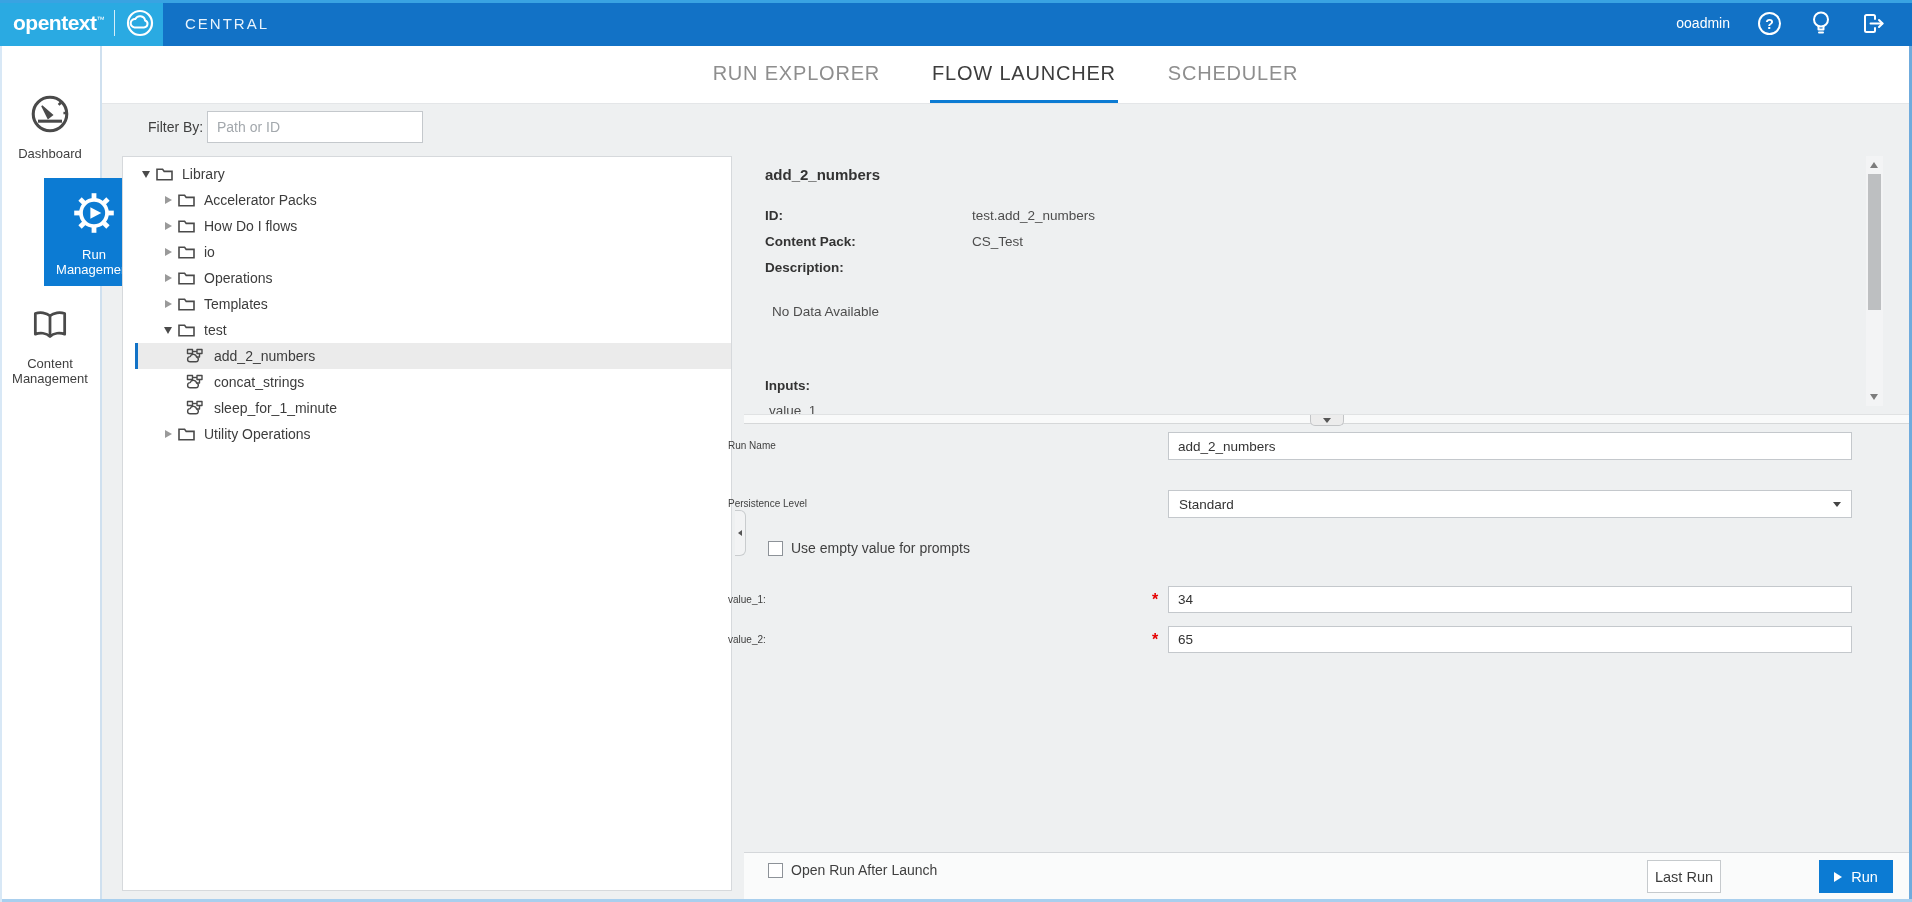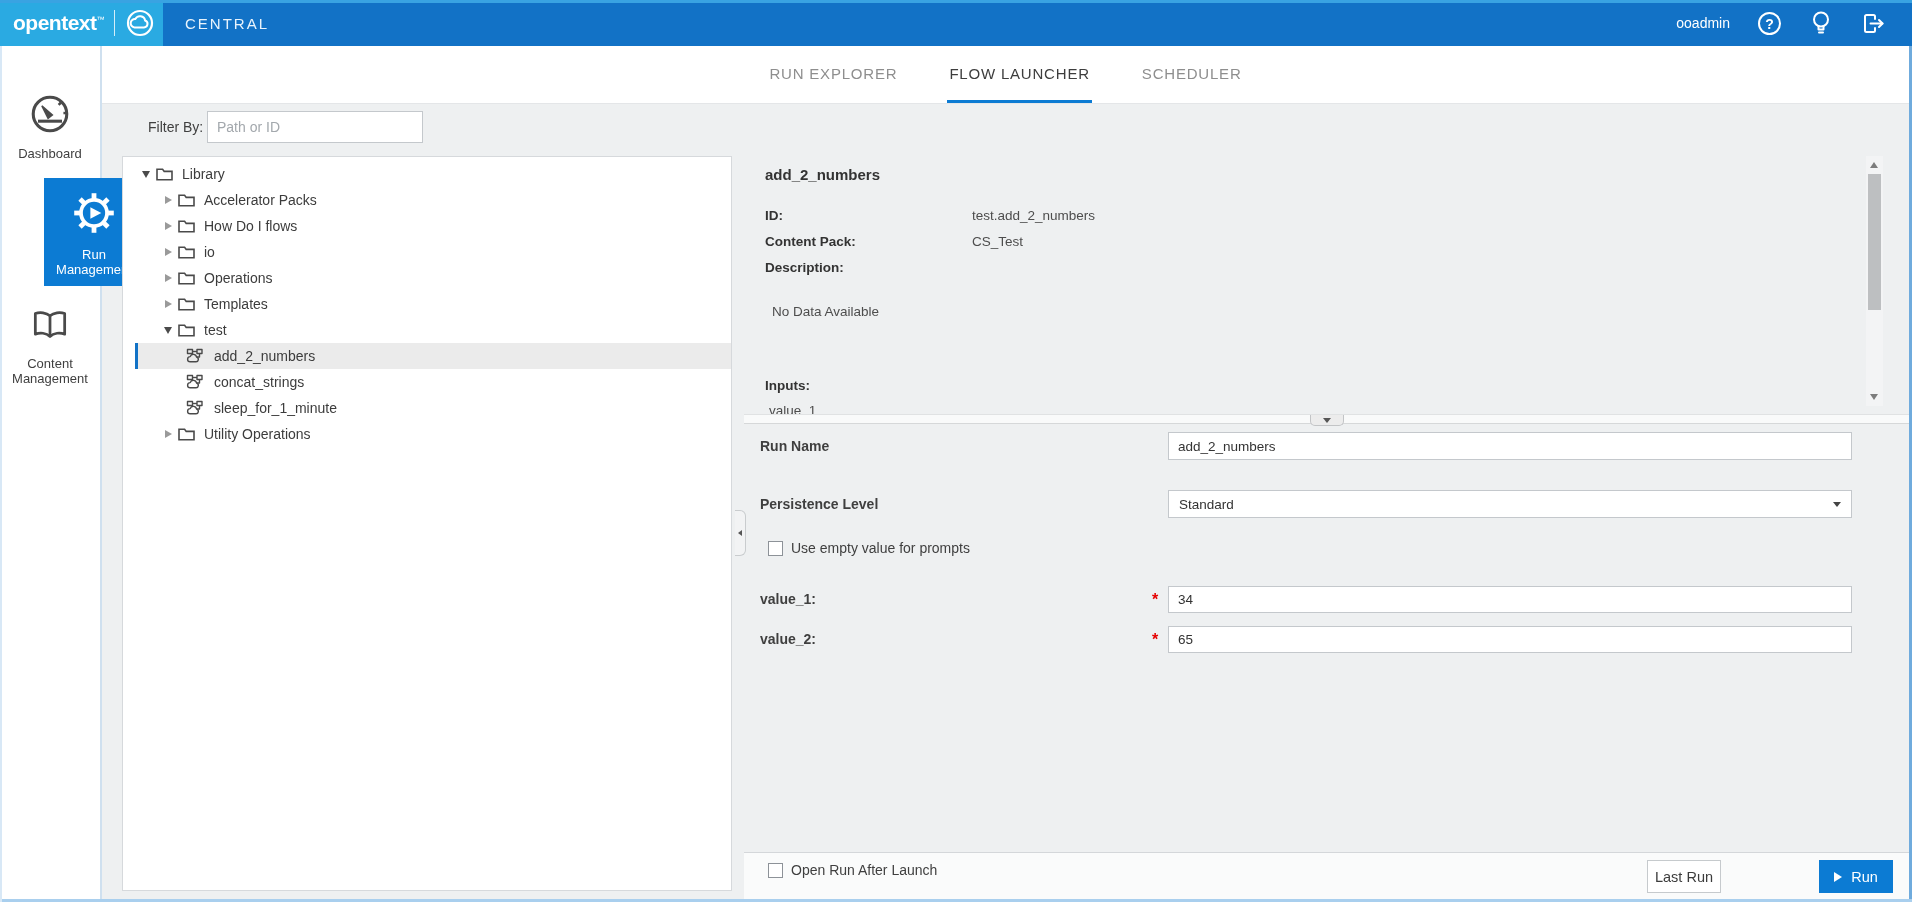--- a/index.html
+++ b/index.html
@@ -29,21 +29,21 @@
   .side-item svg { color:#4a4a4a; flex:0 0 auto; }
   .side-item.selected { background:#0c7bd3; color:#fff; }
   .side-item.selected svg { color:#fff; }
   #side-dashboard { margin-top:28px; height:104px; }
   #side-run { height:108px;margin-left:44px; }
   #side-content { height:112px; margin-top:2px; }
   #side-system { height:118px; }
 
   
   #tabstrip { position:absolute; left:102px; top:46px; width:1807px; height:58px; background:#fff; border-bottom:1px solid #e4e6e8; display:flex; justify-content:center; gap:48px; }
-  .tab { font-size:15px; letter-spacing:0.8px; color:#8e8e8e; display:flex; align-items:center; height:100%; border-bottom:3px solid transparent; padding:0 2px; cursor:pointer; }
+  .tab { font-size:20px; letter-spacing:0.8px; color:#8e8e8e; display:flex; align-items:center; height:100%; border-bottom:3px solid transparent; padding:0 2px; cursor:pointer; }
   .tab.active { color:#3d3d3d; border-bottom-color:#0c7bd3; }
 
   
   #filter-label { position:absolute; left:148px; top:112px; height:31px; line-height:31px; font-size:14px; color:#3f3f3f; }
   #filter-input { position:absolute; left:207px; top:111px; width:216px; height:32px; border:1px solid #c4c8cc; background:#fff; font-size:14px; padding:0 9px; color:#15803d; font-family:inherit; }
   #filter-input::placeholder { color:#a3a8ad; }
 
   
   #tree-panel { position:absolute; left:122px; top:156px; width:610px; height:735px; background:#fff; border:1px solid #d6d9dc; overflow:hidden; padding-top:4px; }
   .tree-row { height:26px; display:flex; align-items:center; margin-left:12px; font-size:14px; color:#3c3c3c; border-left:3px solid transparent; cursor:pointer; }
@@ -72,21 +72,21 @@
   .sb-thumb { position:absolute; left:2px; top:18px; width:13px; height:136px; background:#bdbfc1; cursor:grab; }
 
   
   #divider { position:absolute; left:744px; top:414px; width:1166px; height:10px; background:#f9fafa; border-top:1px solid #e0e2e3; border-bottom:1px solid #d6d8d9; }
   #divider-handle { position:absolute; left:1310px; top:415px; width:34px; height:11px; background:#ececec; border:1px solid #c2c4c6; border-top:none; border-radius:0 0 5px 5px; display:flex; align-items:center; justify-content:center; cursor:row-resize; z-index:2; }
   .tri-d-s { width:0; height:0; border-top:5px solid #555; border-left:4px solid transparent; border-right:4px solid transparent; }
   #left-handle { position:absolute; left:735px; top:510px; width:11px; height:46px; background:#f2f3f4; border:1px solid #c9ccce; border-left:none; border-radius:0 6px 6px 0; display:flex; align-items:center; justify-content:center; cursor:col-resize; }
   .tri-l-s { width:0; height:0; border-right:4px solid #555; border-top:3.5px solid transparent; border-bottom:3.5px solid transparent; }
 
   
-  .f-label { position:absolute; left:760px; font-size:14px; color:#3f3f3f;font-weight:bold; }
+  .f-label { position:absolute; left:728px; font-size:10px; color:#3f3f3f; }
   .f-input { position:absolute; left:1168px; width:684px; background:#fff; border:1px solid #c4c8cc; font-size:13.5px; color:#333; padding:0 9px; font-family:inherit; }
   #runname-label { top:432px; line-height:28px; }
   #runname-input { top:432px; height:28px; }
   #persist-label { top:490px; line-height:28px; }
   #persist-select { position:absolute; left:1168px; top:490px; width:684px; height:28px; background:#fff; border:1px solid #c4c8cc; display:flex; align-items:center; justify-content:space-between; padding:0 10px; font-size:13.5px; color:#333; cursor:pointer; }
   .sel-arrow { width:0; height:0; border-top:5px solid #444; border-left:4px solid transparent; border-right:4px solid transparent; }
   .chk-row { position:absolute; display:flex; align-items:center; gap:8px; font-size:14px; color:#3f3f3f; }
   #empty-row { left:768px; top:540px; }
   input[type=checkbox] { -webkit-appearance:none; appearance:none; width:15px; height:15px; border:1px solid #8d9298; background:#fff; margin:0; cursor:pointer; flex:0 0 auto; }
   #v1-label { top:586px; line-height:27px; }

